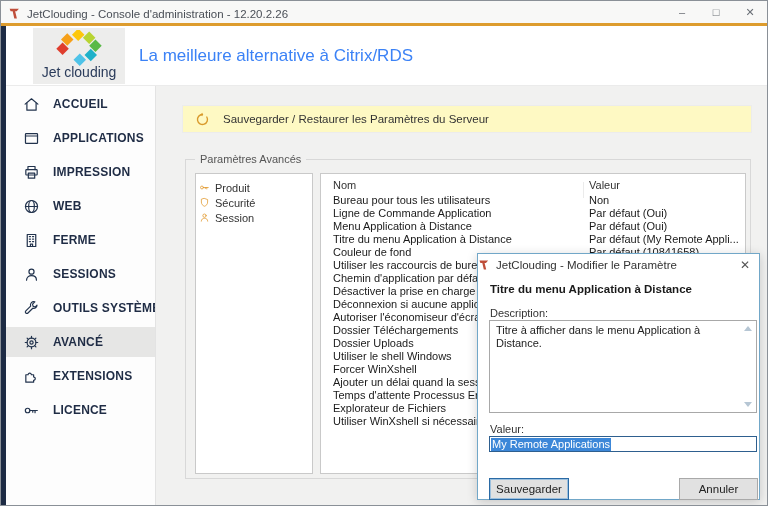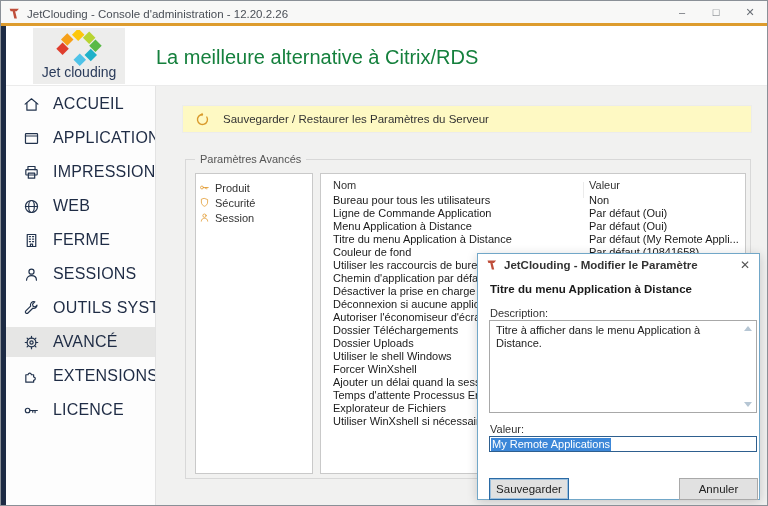--- a/index.html
+++ b/index.html
@@ -21,28 +21,28 @@
   .accent-line { position:absolute; top:22px; left:0; right:0; height:3px; background:#dd9c2e; }
   
   .leftstrip { position:absolute; top:25px; left:0; bottom:0; width:5px; background:#1d2b44; }
   
   .header { position:absolute; top:25px; left:5px; right:0; height:60px; background:#fff;
     border-bottom:1px solid #ebebeb; }
   .logo-box { position:absolute; left:27px; top:2px; width:92px; height:56px; background:#ededec;
     display:flex; flex-direction:column; align-items:center; justify-content:flex-start; padding-top:2px; }
   .logo-box svg { width:56px; height:36px; display:block; }
   .logo-text { font-size:14px; color:#2a3b5a; line-height:15px; margin-top:-1px; }
-  .tagline { position:absolute; left:150px; top:20px; font-size:20px; color:#15803d; }
+  .tagline { position:absolute; left:133px; top:20px; font-size:17px; color:#3b82f6; }
   
   .sidebar { position:absolute; top:85px; left:5px; width:149px; bottom:0; background:#fdfdfd; padding-top:3px; }
   .nav-item { height:30px; margin-bottom:4px; display:flex; align-items:center; padding-left:17px; gap:13px; cursor:default; }
   .nav-item.selected { background:#e6e6e5; }
   .nav-icon { width:17px; height:17px; color:#22334d; flex:0 0 auto; }
   .nav-icon svg { width:17px; height:17px; display:block; }
-  .nav-label { font-size:16px; font-weight:400; color:#1f2c45; letter-spacing:.2px; white-space:nowrap; }
+  .nav-label { font-size:12px; font-weight:700; color:#1f2c45; letter-spacing:.2px; white-space:nowrap; }
   
   .content { position:absolute; top:85px; left:154px; right:0; bottom:0; background:#f1f1f0;
     border-left:1px solid #e3e3e3; }
   .backup-bar { position:absolute; left:26px; top:19px; width:570px; height:28px; background:#fef9c3;
     border:1px solid #ececec; display:flex; align-items:center; padding-left:12px; gap:13px; }
   .backup-bar .b-ic { width:15px; height:15px; color:#d99a2b; }
   .backup-bar .b-ic svg { width:15px; height:15px; display:block; }
   .backup-label { font-size:11.5px; color:#333; }
   .groupbox { position:absolute; left:29px; top:73px; width:566px; height:320px; border:1px solid #d8d8d8; }
   .group-label { position:absolute; top:-7px; left:9px; background:#f1f1f0; padding:0 5px;
@@ -60,21 +60,21 @@
   .col-val  { position:absolute; left:268px; }
   .col-divider { position:absolute; left:262px; top:3px; width:1px; height:16px; background:#ebebeb; }
   .grid-rows { position:absolute; top:20px; left:0; right:0; }
   .grid-row { position:relative; height:13px; font-size:11px; color:#1a1a1a; line-height:13px; cursor:default; }
   .cell-nom { position:absolute; left:12px; white-space:nowrap; }
   .cell-val { position:absolute; left:268px; white-space:nowrap; }
   
   .dialog { position:absolute; left:476px; top:252px; width:283px; height:247px; background:#fff;
     border:1px solid #71a7c8; box-shadow:0 2px 10px rgba(0,0,0,.18); }
   .dlg-titlebar { position:absolute; top:0; left:0; right:0; height:22px; display:flex;
-    align-items:center; padding-left:8px; gap:6px;font-weight:bold; }
+    align-items:center; gap:6px; }
   .dlg-titlebar .app-ic { width:12px; height:12px; }
   .dlg-titlebar .app-ic svg { width:12px; height:12px; display:block; }
   .dlg-title { font-size:11.5px; color:#333; white-space:nowrap; }
   .dlg-close { position:absolute; right:9px; top:4px; font-size:12px; color:#555; cursor:default; }
   .dlg-heading { position:absolute; left:12px; top:29px; font-size:11.5px; font-weight:700; color:#1a1a1a; }
   .dlg-label { position:absolute; left:12px; font-size:11px; color:#333; }
   .lbl-desc { top:53px; }
   .lbl-val  { top:169px; }
   .descbox { position:absolute; left:11px; top:66px; width:268px; height:93px; background:#fff;
     border:1px solid #a8a8a8; padding:3px 18px 3px 6px; font-size:11px; color:#222; line-height:13px; }

